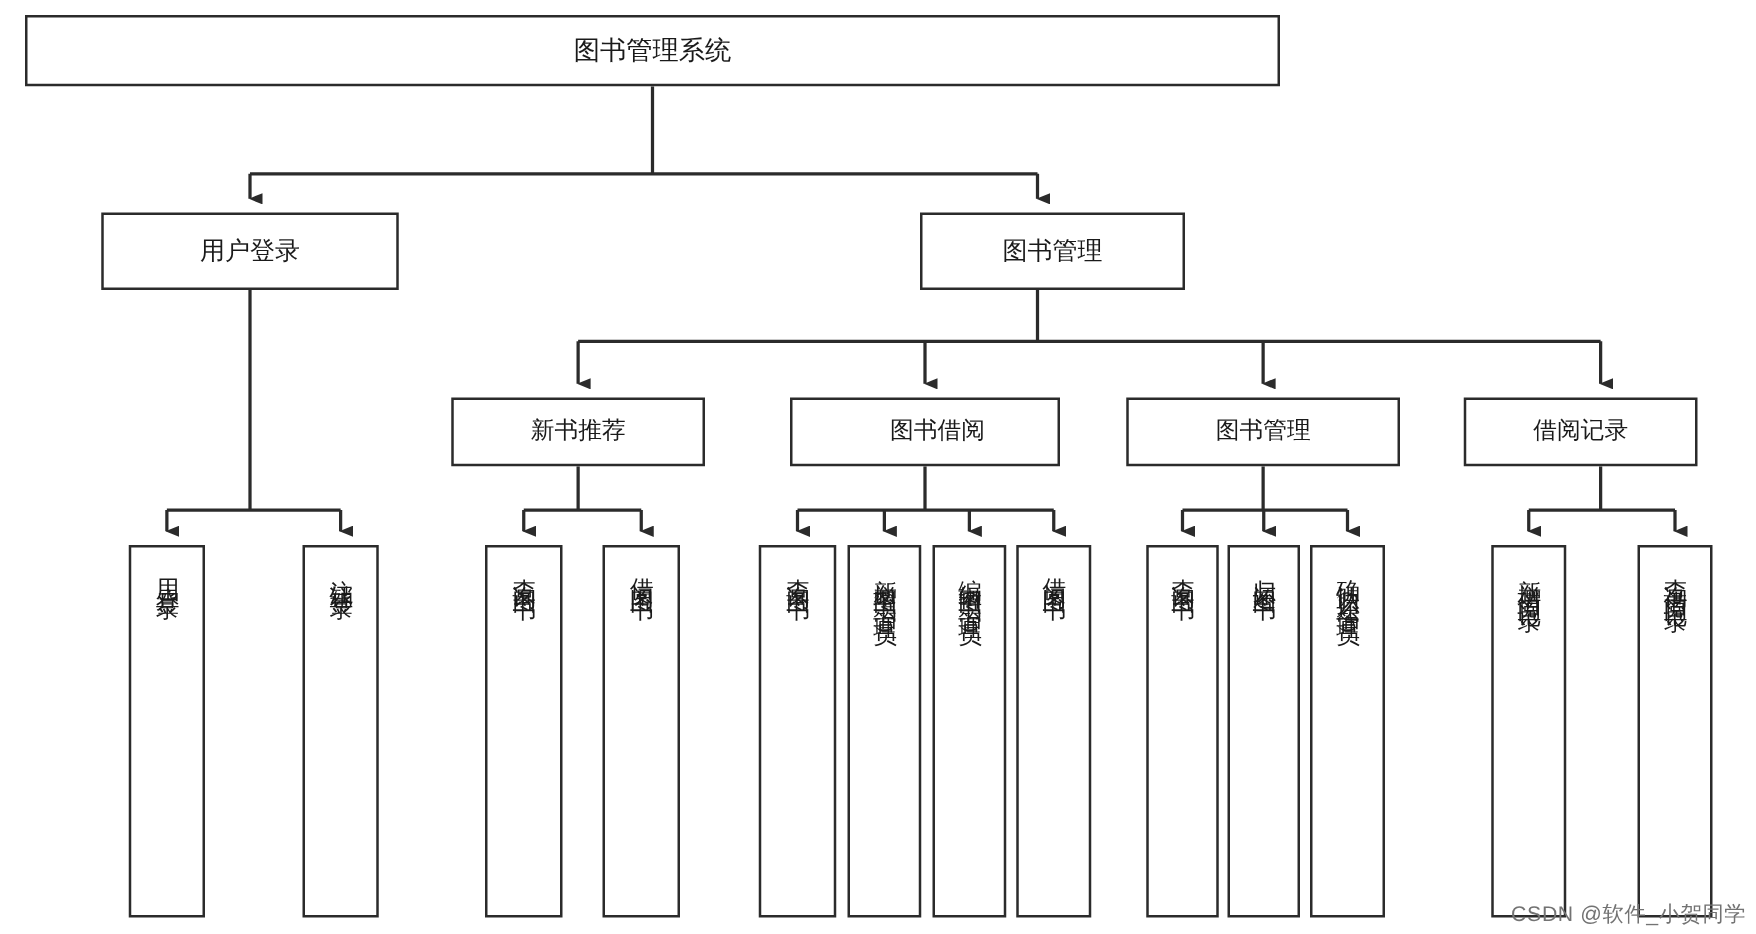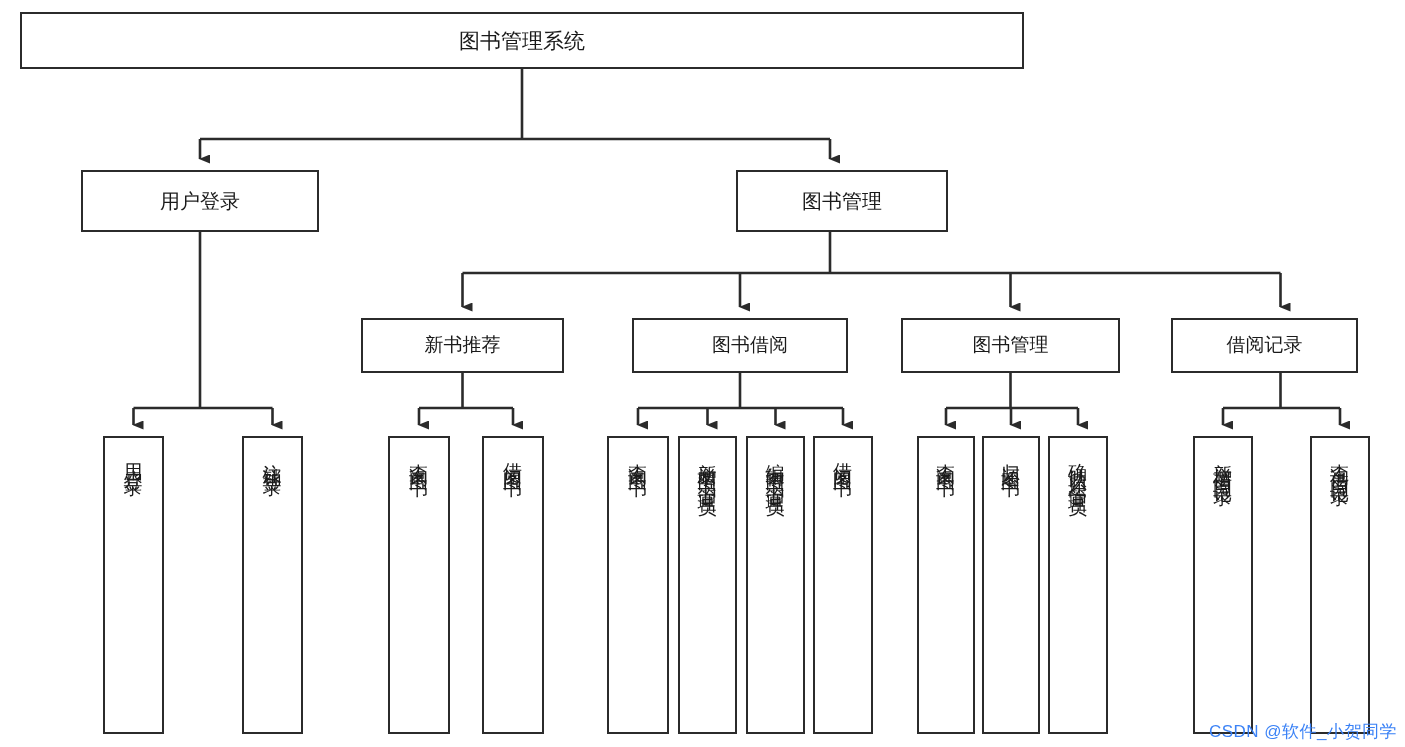--- a/index.html
+++ b/index.html
@@ -53,21 +53,21 @@
     letter-spacing: 5px;
     line-height: 1.0;
     text-align: left;
     white-space: nowrap;
   }
   .watermark {
     position: absolute;
     right: 8px;
     bottom: 4px;
     font-size: 17px;
-    color: #3b82f6;
+    color: #737373;
     white-space: nowrap;
     letter-spacing: 0.5px;
   }
 </style>
 </head>
 <body>
 
 <div id="diagram-root">
 
   <svg id="tree-svg" viewBox="0 0 1405 747">

